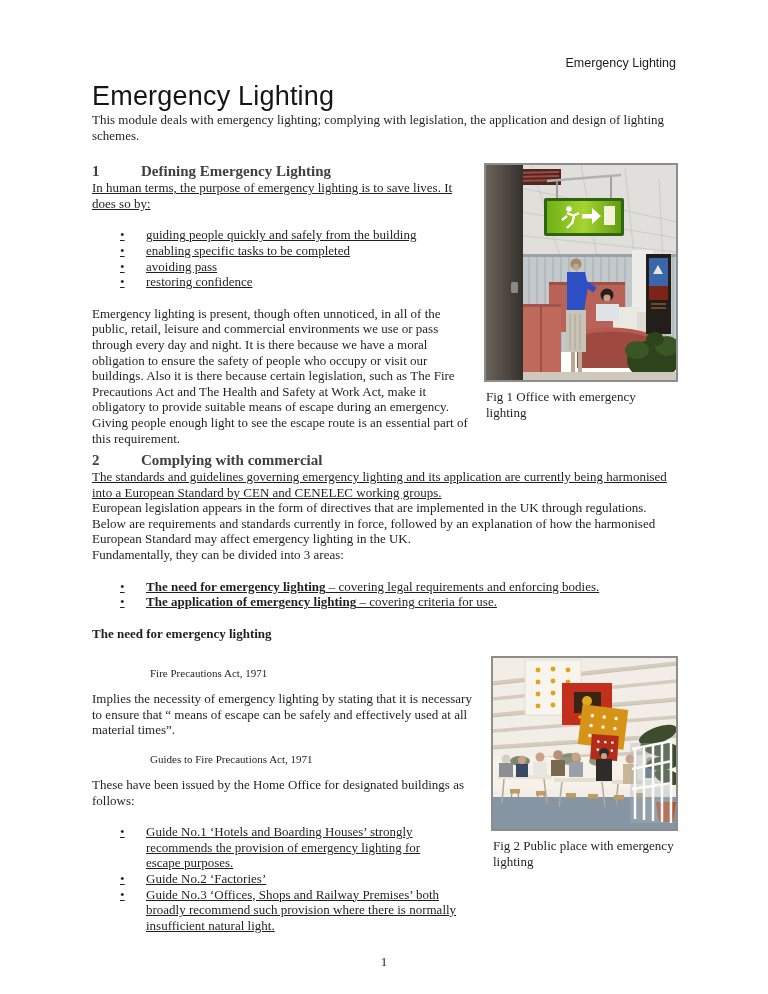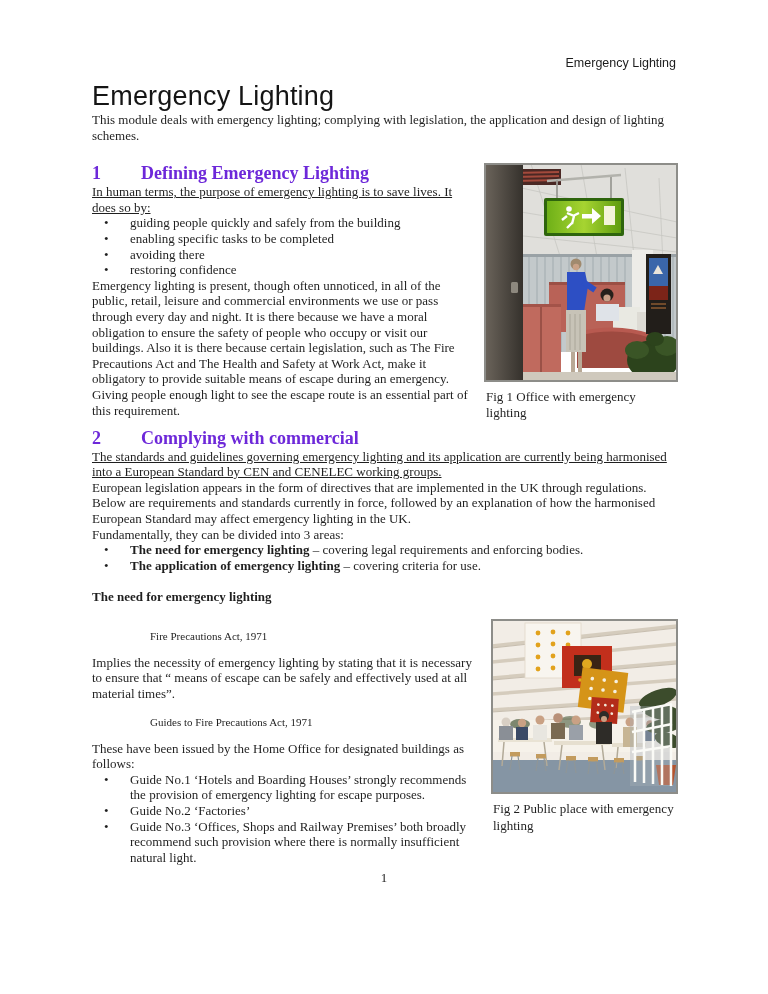--- a/index.html
+++ b/index.html
@@ -14,32 +14,32 @@
     padding-top:56px;text-align:right;
     font-family:"Liberation Sans", sans-serif;font-size:12.5px;color:#1c1c1c;
   }
   .doc-title{
     margin-top:11px;
     font-family:"Liberation Sans", sans-serif;font-weight:400;
     font-size:27px;color:#151515;letter-spacing:.2px;
   }
   .intro{margin-top:16px;font-size:13px;line-height:1.2;}
 
-  .sec-head{font-size:18px;font-weight:bold;color:#6d28d9;}
+  .sec-head{font-size:15px;font-weight:bold;color:#404040;}
   .sec-num{display:inline-block;width:49px;}
 
   .row{display:flex;align-items:flex-start;}
   .col-text{width:382px;}
   .col-fig{margin-left:auto;width:192px;font-family:Liberation Serif, serif;}
   .col-fig2{margin-left:auto;width:185px;}
 
   p.body{font-size:13px;line-height:1.2;margin:0;}
   .mt4{margin-top:4px;text-decoration:underline;} .mt6{margin-top:6px;} .mt15{margin-top:15px;} .mt20{margin-top:20px;}
 
-  .blist{margin:0;}
+  .blist{margin:16px;text-decoration:underline;}
   .bullet{display:flex;font-size:13px;line-height:1.2;}
   .bullet .dot{width:26px;padding-left:12px;flex:none;}
   .bullet .dot::before{content:"\2022";}
   .bullet .btxt{flex:1;}
   .blead{font-weight:bold;}
 
   .subhead{font-size:13px;font-weight:bold;margin-top:16px;}
   .act-title{font-size:11px;line-height:1.2;padding-left:58px;}
 
   .figure{}
@@ -70,21 +70,21 @@
           <div class="bullet">
               <span class="dot"></span>
               <span class="btxt">guiding people quickly and safely from the building</span>
             </div>
           <div class="bullet">
               <span class="dot"></span>
               <span class="btxt">enabling specific tasks to be completed</span>
             </div>
           <div class="bullet">
               <span class="dot"></span>
-              <span class="btxt">avoiding there</span>
+              <span class="btxt">avoiding pass</span>
             </div>
           <div class="bullet">
               <span class="dot"></span>
               <span class="btxt">restoring confidence</span>
             </div>
         </div>
         <p class="body">Emergency lighting is present, though often unnoticed, in all of the public, retail, leisure and commercial environments we use or pass through every day and night. It is there because we have a moral obligation to ensure the safety of people who occupy or visit our buildings. Also it is there because certain legislation, such as The Fire Precautions Act and The Health and Safety at Work Act, make it obligatory to provide suitable means of escape during an emergency. Giving people enough light to see the escape route is an essential part of this requirement.</p>
       </div>
 
       <div class="col-fig figure">

